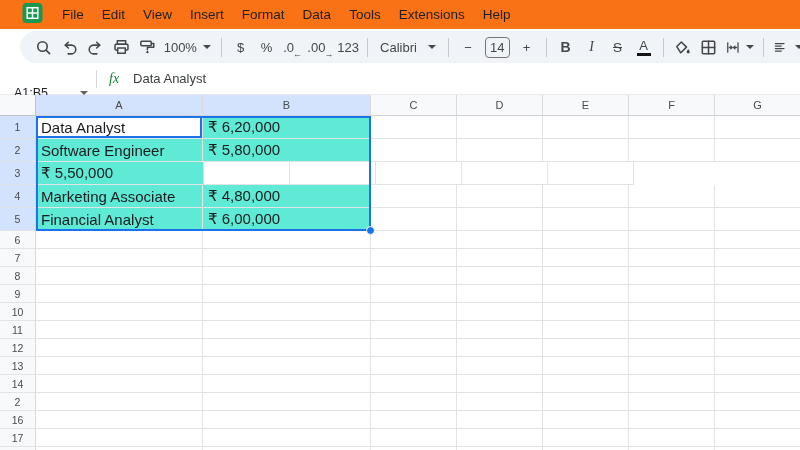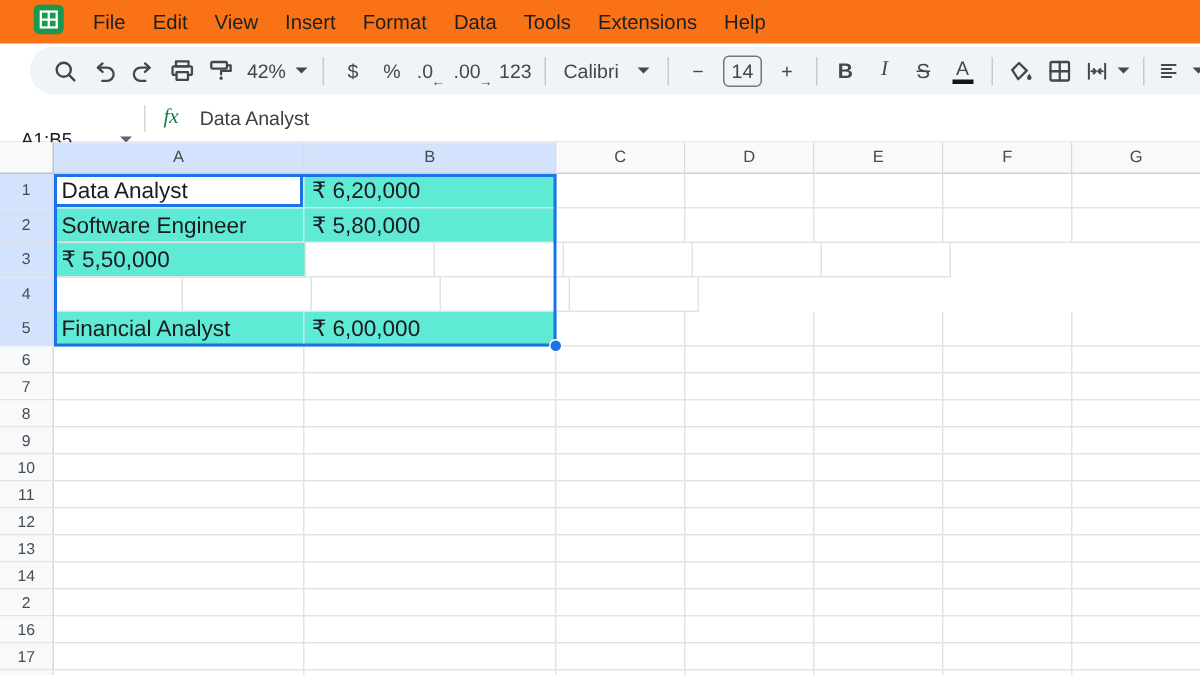--- a/index.html
+++ b/index.html
@@ -120,21 +120,21 @@
       </svg>
     </div>
     <div class="tbtn">
       <svg class="ticon" width="19" height="19" viewBox="0 0 20 20">
         <rect x="3" y="3.5" width="11" height="4.6" rx="1"></rect>
         <path d="M14 5.8 h2.6 v4 H9.9 v2.3"></path>
         <path d="M9.9 13 l-1.4 2.2 a1.7 1.7 0 0 0 2.8 0 z" fill="#444746" stroke="none"></path>
       </svg>
     </div>
     <div class="tbtn zoom-ctl">
-      <span class="tb-text">42%</span>
+      <span class="tb-text">100%</span>
       <span class="caret"></span>
     </div>
     <div class="tdivider"></div>
     <div class="tbtn tb-text">$</div>
     <div class="tbtn tb-text">%</div>
     <div class="tbtn">
       <span class="fmt"><span>.0</span><span class="sub">←</span></span>
     </div>
     <div class="tbtn">
       <span class="fmt"><span>.00</span><span class="sub">→</span></span>
@@ -242,20 +242,22 @@
       <div class="rh sel">3</div>
       <div class="cell w-b sel">₹ 5,50,000</div>
       <div class="cell w-sm"></div>
         <div class="cell w-sm"></div>
         <div class="cell w-sm"></div>
         <div class="cell w-sm"></div>
         <div class="cell w-sm"></div>
     </div>
     <div class="r">
       <div class="rh sel">4</div>
+      <div class="cell w-a sel">Marketing Associate</div>
+      <div class="cell w-b sel">₹ 4,80,000</div>
       <div class="cell w-sm"></div>
         <div class="cell w-sm"></div>
         <div class="cell w-sm"></div>
         <div class="cell w-sm"></div>
         <div class="cell w-sm"></div>
     </div>
     <div class="r">
       <div class="rh sel">5</div>
       <div class="cell w-a sel">Financial Analyst</div>
       <div class="cell w-b sel">₹ 6,00,000</div>

